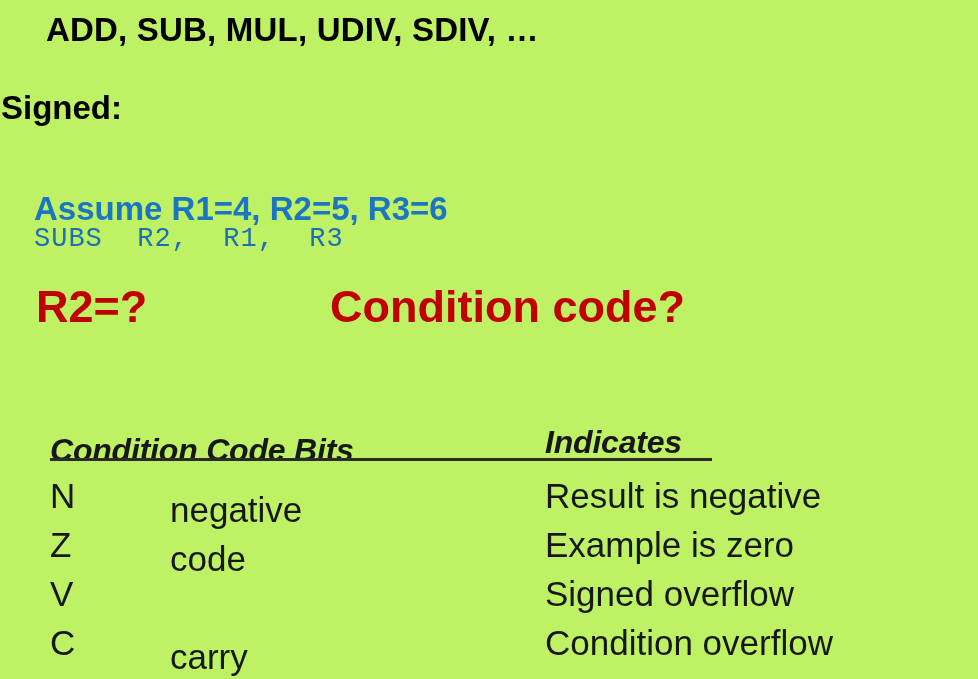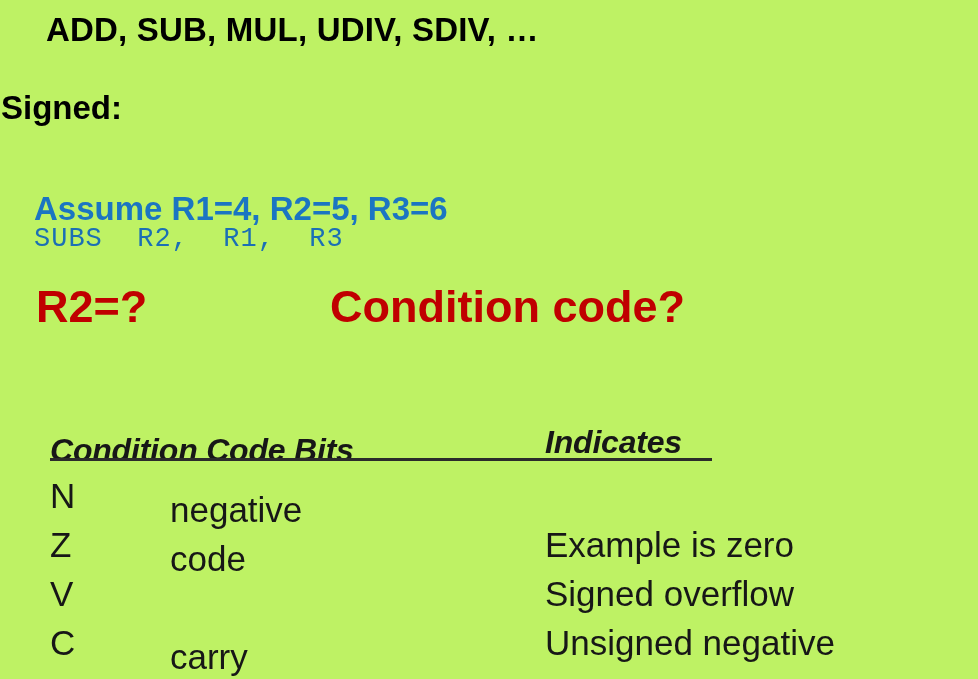--- a/index.html
+++ b/index.html
@@ -177,35 +177,36 @@
       <span class="cc-c1">Condition Code Bits</span>
       <span class="cc-c3">Indicates</span>
       <span class="cc-head-rule"></span>
     </div>
 
     <div class="cc-body">
 
       <div class="cc-row">
         <span class="cc-c1">N</span>
         <span class="cc-c2">negative</span>
+        <span class="cc-c3">Result is negative</span>
       </div>
 
       <div class="cc-row">
         <span class="cc-c1">Z</span>
         <span class="cc-c2">code</span>
         <span class="cc-c3">Example is zero</span>
       </div>
 
       <div class="cc-row">
         <span class="cc-c1">V</span>
         <span class="cc-c3">Signed overflow</span>
       </div>
 
       <div class="cc-row">
         <span class="cc-c1">C</span>
         <span class="cc-c2">carry</span>
-        <span class="cc-c3">Unsigned negative</span>
+        <span class="cc-c3">Condition overflow</span>
       </div>
 
     </div>
   </div>
 
 </div>
 
 </body></html>

